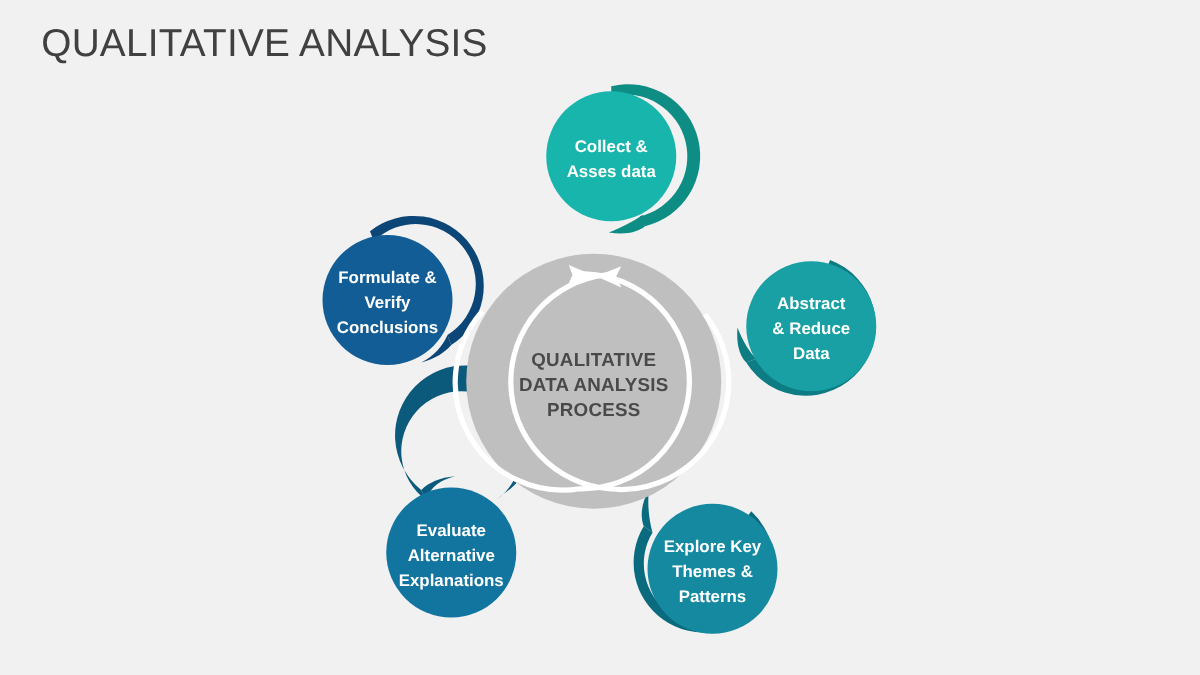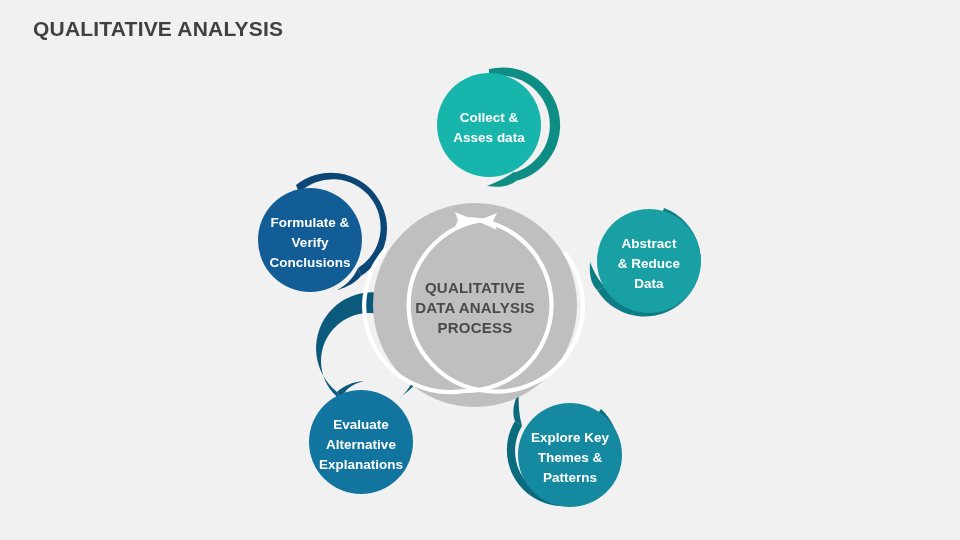--- a/index.html
+++ b/index.html
@@ -19,22 +19,22 @@
     left: 0;
     top: 0;
     width: 960px;
     height: 540px;
     background: #f1f1f1;
   }
   #slide-title {
     position: absolute;
     left: 33px;
     top: 17px;
-    font-size: 21px;
-    font-weight: bold;
+    font-size: 31px;
+    font-weight: normal;
     letter-spacing: 0.2px;
     color: #404040;
     white-space: nowrap;
   }
   #diagram {
     position: absolute;
     left: 0;
     top: 0;
     width: 960px;
     height: 540px;

